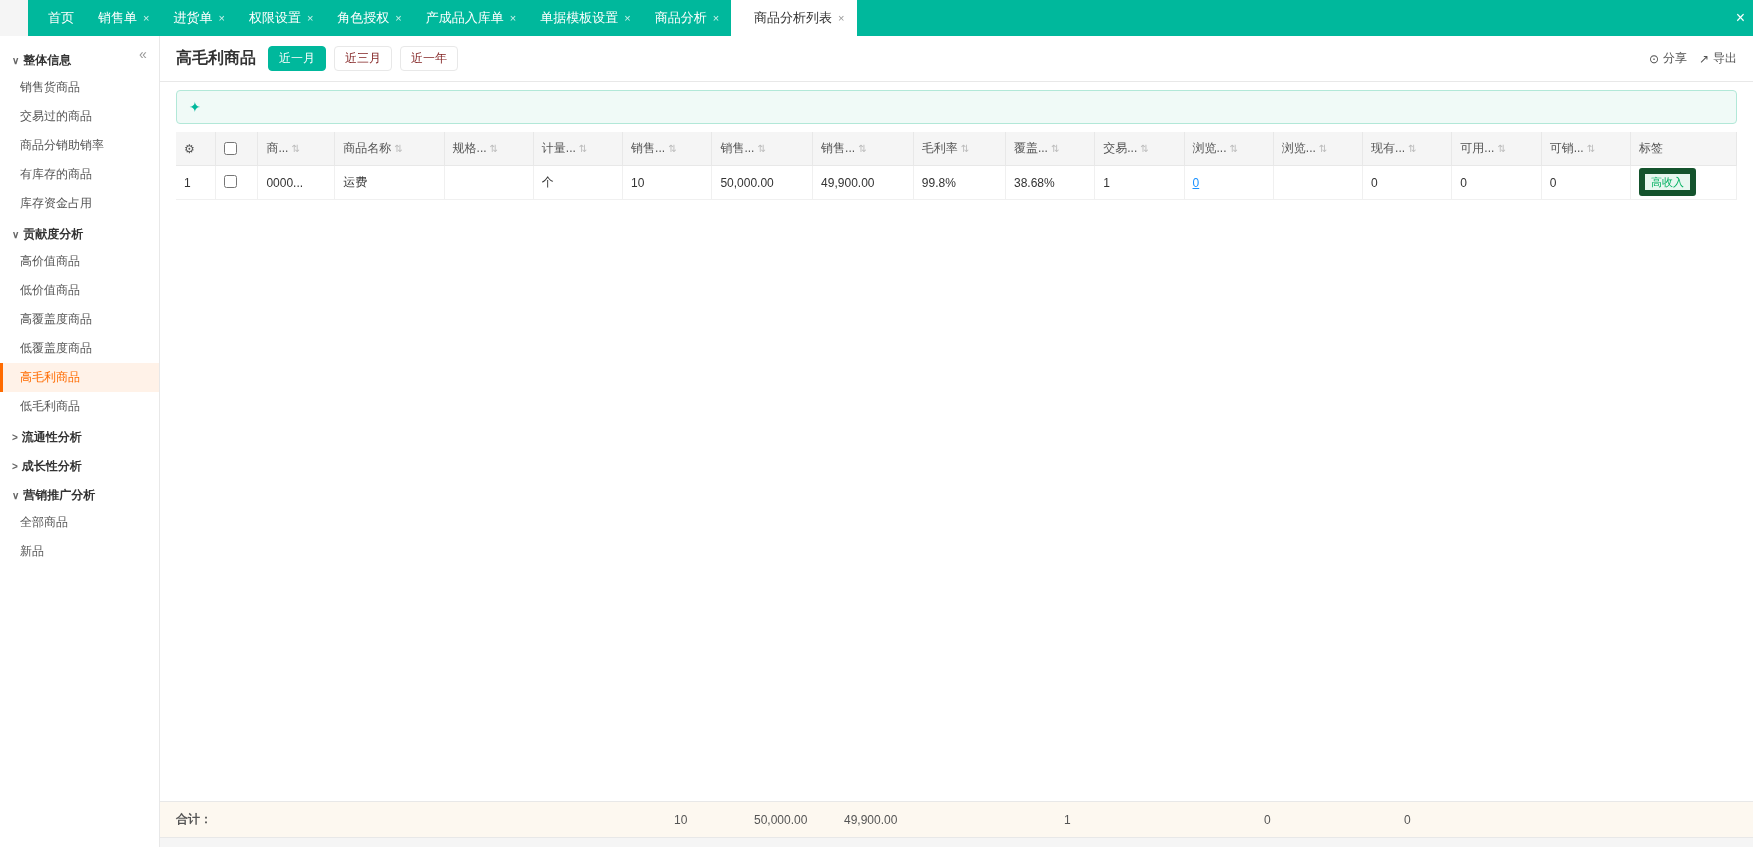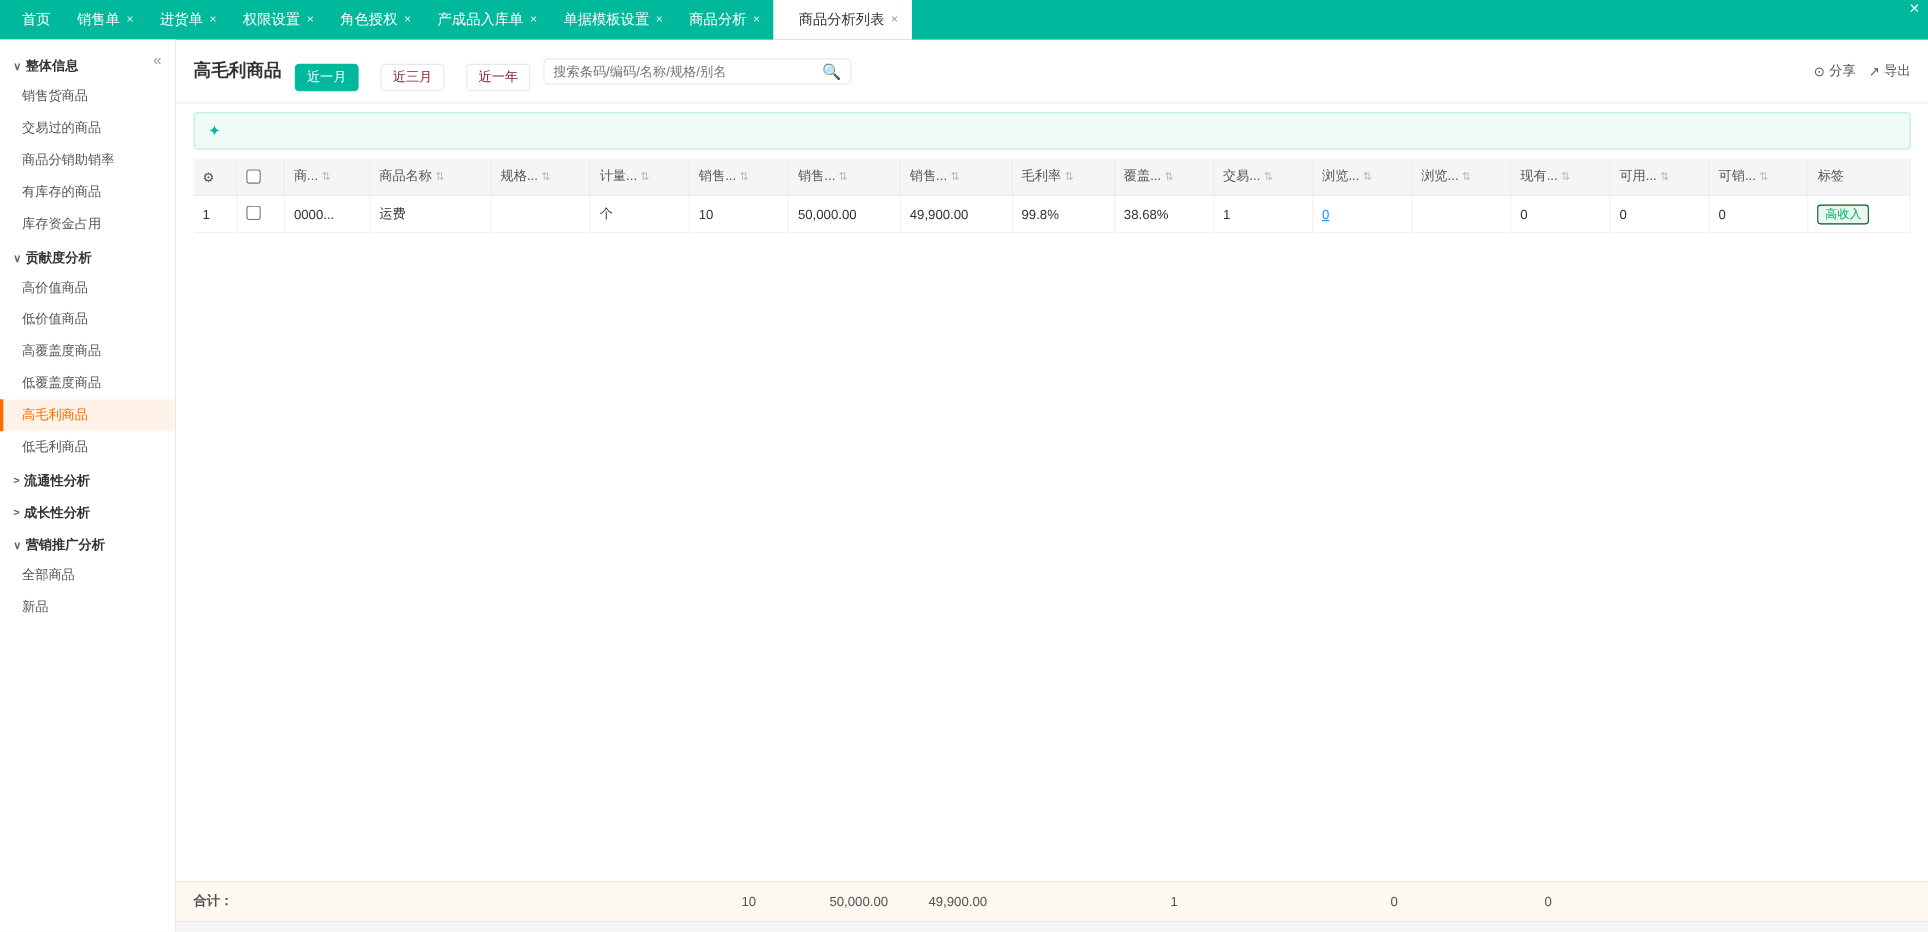--- a/index.html
+++ b/index.html
@@ -3,23 +3,25 @@
   <meta charset="utf-8">
   <style>
     * { margin: 0; padding: 0; box-sizing: border-box; }
     body { font-family: 'Microsoft YaHei', Arial, sans-serif; font-size: 12px; background: #f5f5f5; overflow: hidden; width: 1753px; height: 847px; }
 
     
     .top-nav {
       background: #00b89c;
       height: 36px;
       display: flex;
+      align-items: center;
       padding: 0 8px;
       gap: 0;
       position: relative;
+      margin-left: 28px;
     }
     .top-nav .nav-item {
       color: #fff;
       padding: 0 12px;
       height: 36px;
       display: flex;
       align-items: center;
       cursor: pointer;
       font-size: 13px;
       white-space: nowrap;
@@ -219,21 +221,21 @@
     }
     tbody td {
       padding: 8px 8px;
       color: #333;
       border-right: 1px solid #f0f0f0;
       white-space: nowrap;
     }
     .tag-green {
       background: #e8f7f0;
       color: #00b060;
-      border: 1px solid #14532d;
+      border: 6px solid #14532d;
       padding: 2px 6px;
       border-radius: 3px;
       font-size: 11px;
     }
     .link-blue { color: #1890ff; text-decoration: underline; cursor: pointer; }
 
     
     .table-footer {
       background: #fdf8f0;
       border-top: 1px solid #e8e8e8;
@@ -321,29 +323,25 @@
         </div>
         <div class="sidebar-item">全部商品</div>
         <div class="sidebar-item">新品</div>
       </div>
   </div>
 
   <div class="content-area">
 
     <div class="content-header">
       <span class="content-title">高毛利商品</span>
-      <div id="filter-buttons" style="display:flex;gap:20px;margin-top:12px;">
+      <div id="filter-buttons" style="display:flex;gap:8px;">
           <button class="filter-btn active">近一月</button>
           <button class="filter-btn">近三月</button>
           <button class="filter-btn">近一年</button>
         </div>
-      <div class="search-box">
-        <input type="text" placeholder="搜索条码/编码/名称/规格/别名" style="">
-        <span class="search-icon">🔍</span>
-      </div>
       <div class="header-actions">
         <div class="action-btn">
           <span>⊙</span>
           <span>分享</span>
         </div>
         <div class="action-btn">
           <span>↗</span>
           <span>导出</span>
         </div>
       </div>

